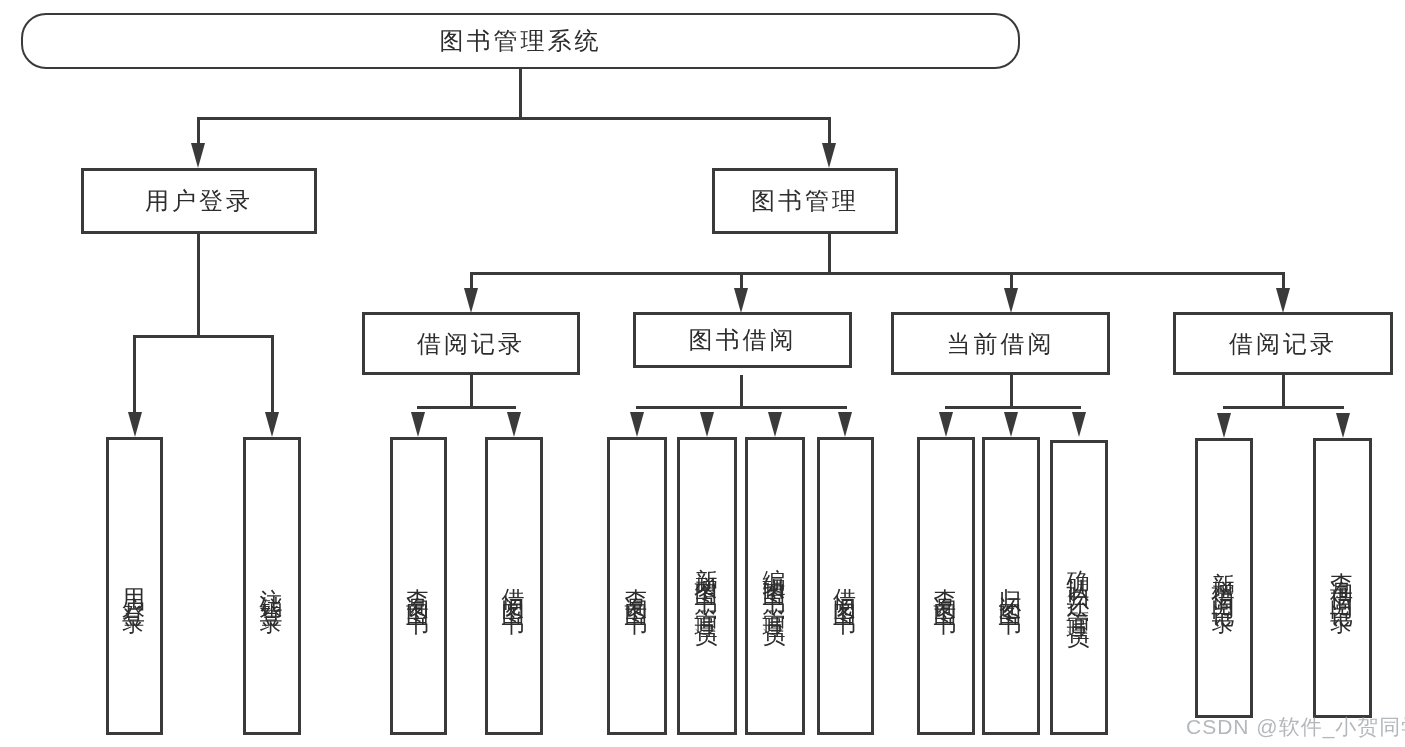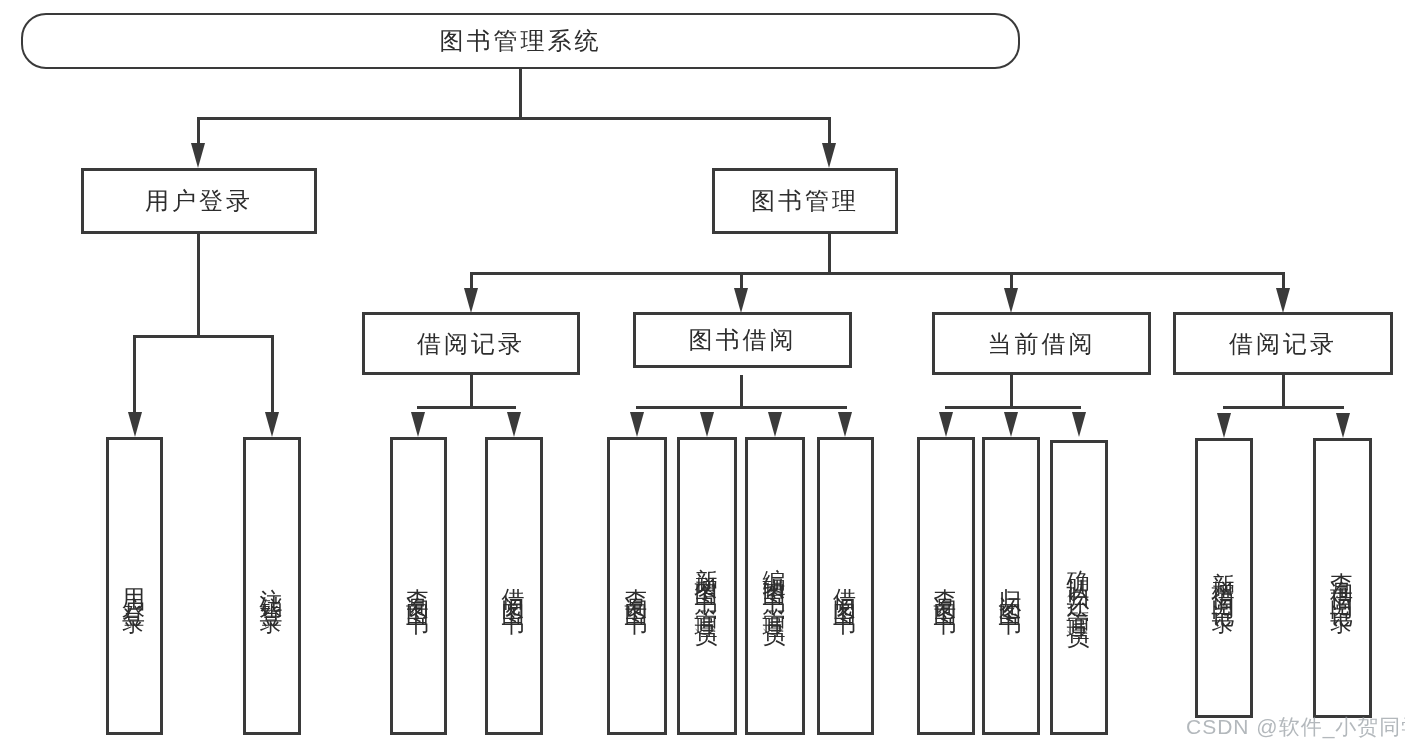--- a/index.html
+++ b/index.html
@@ -94,21 +94,21 @@
   <div class="box" style="left:712px;top:168px;width:186px;height:66px;">
     <span class="hlabel">图书管理</span>
   </div>
 
   <div class="box" style="left:362px;top:312px;width:218px;height:63px;">
     <span class="hlabel">借阅记录</span>
   </div>
   <div class="box" style="left:633px;top:312px;width:219px;height:56px;">
     <span class="hlabel">图书借阅</span>
   </div>
-  <div class="box" style="left:932px;top:312px;width:219px;height:63px;">
+  <div class="box" style="left:891px;top:312px;width:219px;height:63px;">
     <span class="hlabel">当前借阅</span>
   </div>
   <div class="box" style="left:1173px;top:312px;width:220px;height:63px;">
     <span class="hlabel">借阅记录</span>
   </div>
 
   <div class="box" style="left:106px;top:437px;width:57px;height:298px;">
     <span class="vlabel">用户登录</span>
   </div>
   <div class="box" style="left:243px;top:437px;width:58px;height:298px;">

